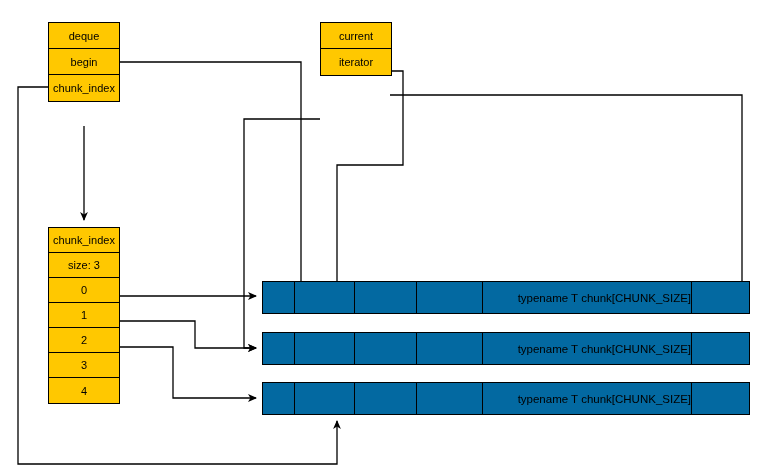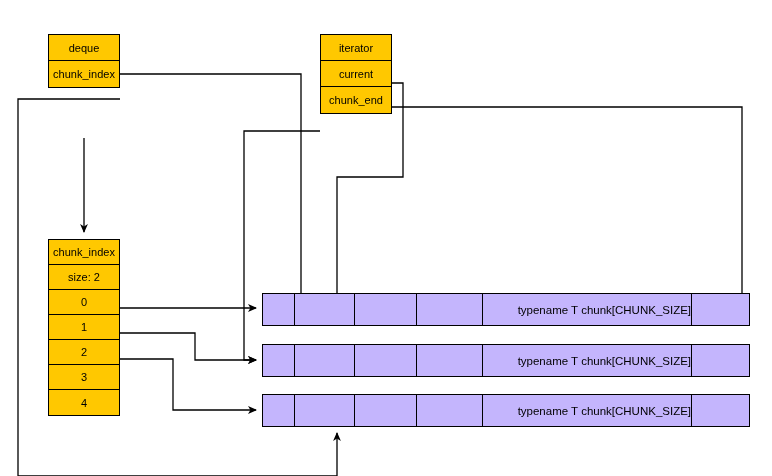--- a/index.html
+++ b/index.html
@@ -1,38 +1,38 @@
 <!DOCTYPE html>
 <html><head>
 <meta charset="utf-8">
 <style>
   html,body{margin:0;padding:0;background:#ffffff;}
   body{
     width:772px;height:476px;position:relative;overflow:hidden;
     font-family:"Liberation Sans","DejaVu Sans",sans-serif;
     font-size:11px;color:#000000;
   }
-  #canvas{position:absolute;left:0;top:16px;width:772px;height:351px;}
+  #canvas{position:absolute;left:0;top:4px;width:772px;height:351px;}
   svg.wires{position:absolute;left:0;top:0;width:772px;height:476px;pointer-events:none;}
 
   .node{position:absolute;border:1.5px solid #000;background:#FFC800;box-sizing:border-box;}
   .cellrow{
     position:relative;border-bottom:1.5px solid #000;box-sizing:border-box;
     display:flex;align-items:center;justify-content:center;
     text-align:center;white-space:nowrap;
   }
   .cellrow:last-child{border-bottom:none;}
 
   .struct{width:72px;}
   .struct .cellrow{height:26px;}
 
   .chunkidx{width:72px;}
   .chunkidx .cellrow{height:25px;}
 
-  .chunkbar{position:absolute;border:1.5px solid #000;background:#c4b5fd;
+  .chunkbar{position:absolute;border:1.5px solid #000;background:#0369a1;
             box-sizing:border-box;display:flex;height:33px;gap:35px;}
   .chunkbar .seg{border-right:1.5px solid #000;box-sizing:border-box;height:100%;}
   .chunkbar .seg:last-child{border-right:none;}
   .chunkbar .seg.label{
     display:flex;align-items:center;justify-content:center;
     white-space:nowrap;font-size:11.5px;
   }
 </style>
 </head>
 <body>
@@ -62,32 +62,32 @@
       <path d="M120,292 L256,292" marker-end="url(#ah)"></path>
 
       <path d="M120,317 L195,317 L195,344 L256,344" marker-end="url(#ah)"></path>
 
       <path d="M120,343 L173,343 L173,394 L256,394" marker-end="url(#ah)"></path>
     </g>
   </svg>
 
   <div class="node struct" style="left:48px;top:18px;">
     <div class="cellrow">deque</div>
+    <div class="cellrow">begin</div>
     <div class="cellrow">chunk_index</div>
   </div>
 
   <div class="node struct" style="left:320px;top:18px;">
+    <div class="cellrow">current</div>
     <div class="cellrow">iterator</div>
-    <div class="cellrow">current</div>
-    <div class="cellrow">chunk_end</div>
   </div>
 
   <div class="node chunkidx" style="left:48px;top:223px;">
     <div class="cellrow">chunk_index</div>
-    <div class="cellrow">size: 2</div>
+    <div class="cellrow">size: 3</div>
     <div class="cellrow">0</div>
     <div class="cellrow">1</div>
     <div class="cellrow">2</div>
     <div class="cellrow">3</div>
     <div class="cellrow">4</div>
   </div>
 
   <div class="chunkbar" style="left:262px;top:277px;width:488px;">
     <div class="seg" style="width:33px;"></div>
     <div class="seg" style="width:27px;"></div>

